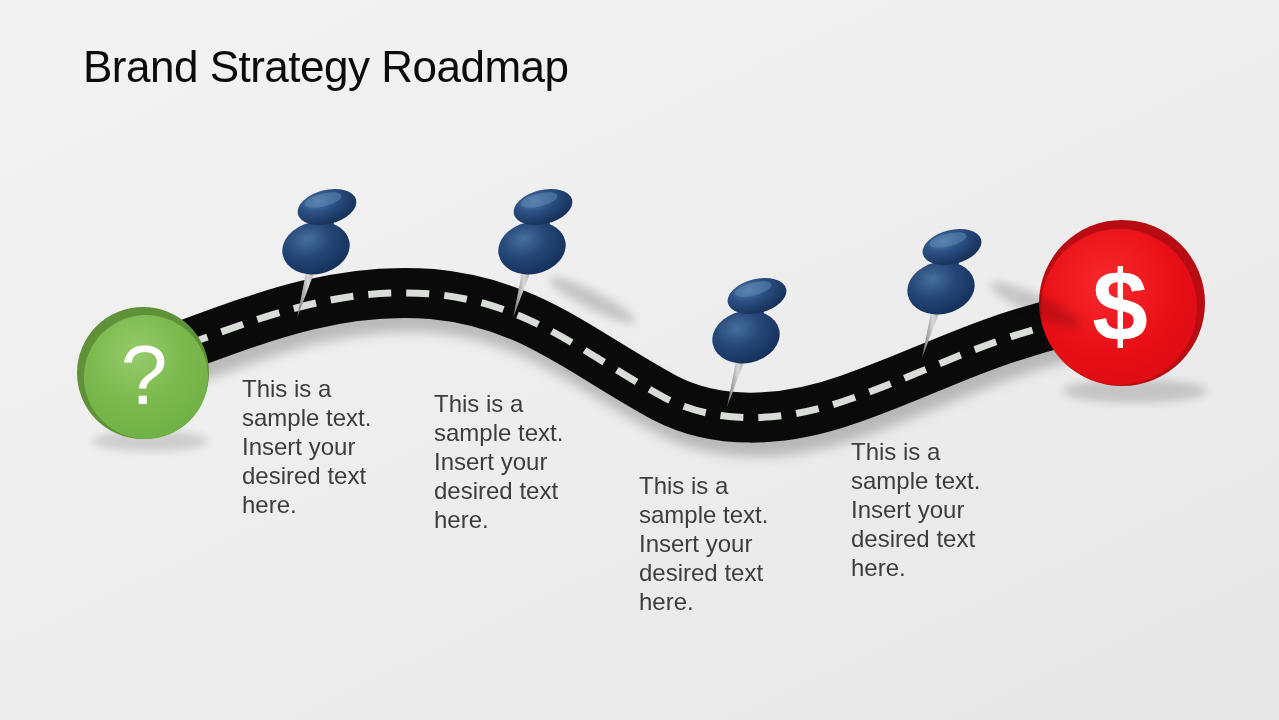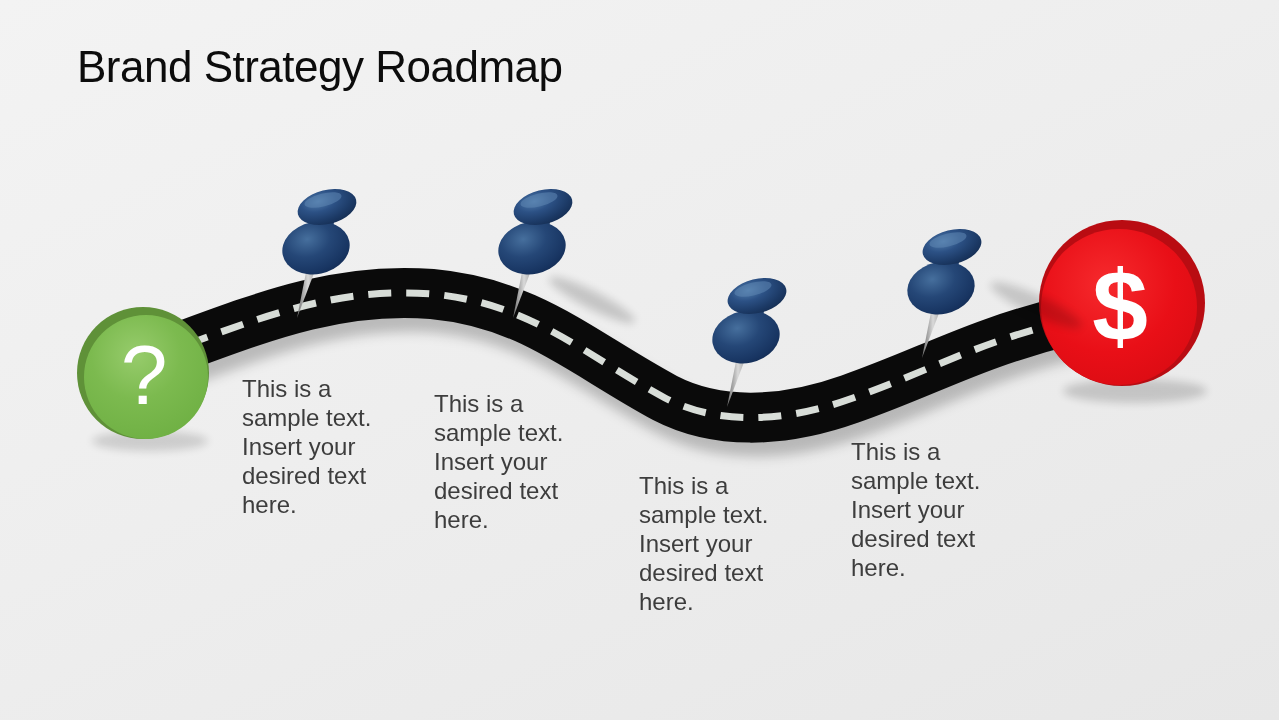--- a/index.html
+++ b/index.html
@@ -5,21 +5,21 @@
   html,body{margin:0;padding:0;}
   .slide{
     position:relative;
     width:1279px;height:720px;
     overflow:hidden;
     background:linear-gradient(155deg,#f3f3f3 0%,#eeeeee 45%,#e7e7e7 100%);
     font-family:"Liberation Sans", sans-serif;
   }
   .scene{position:absolute;left:0;top:0;width:1279px;height:720px;}
   .slide-title{
-    position:absolute;left:77px;top:45px;
+    position:absolute;left:83px;top:45px;
     font-size:44px;line-height:1;letter-spacing:-0.5px;
     color:#0c0c0c;white-space:nowrap;
   }
   .milestone{
     position:absolute;width:138px;
     font-size:24px;line-height:29px;color:#3d3d3d;
   }
   .m1{left:242px;top:374px;}
   .m2{left:434px;top:389px;}
   .m3{left:639px;top:471px;}

